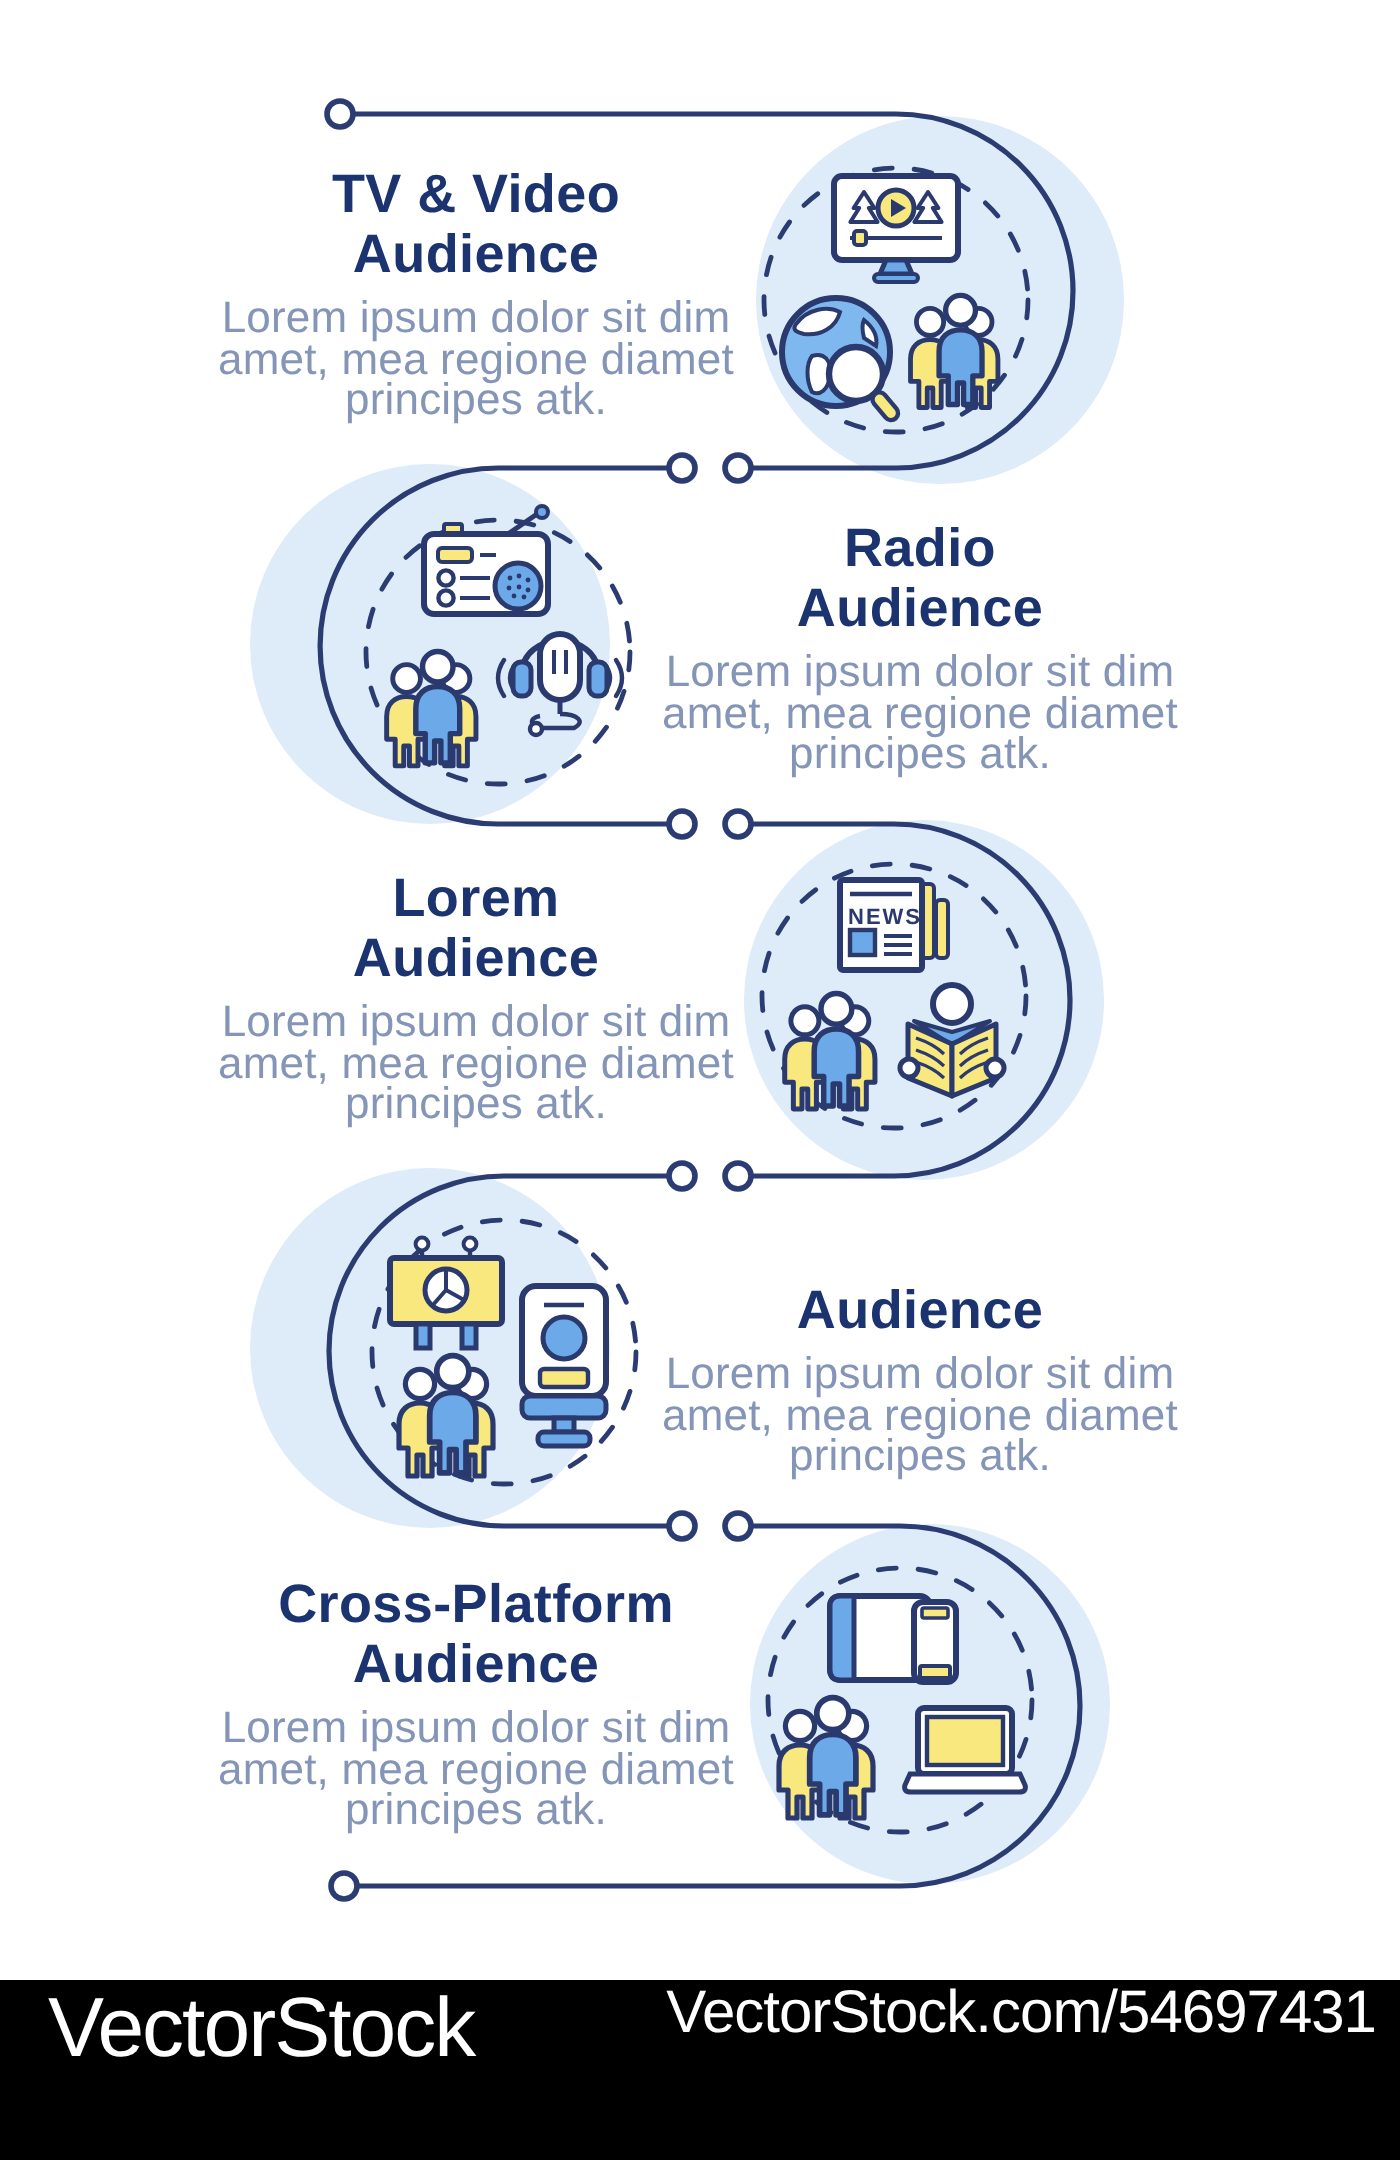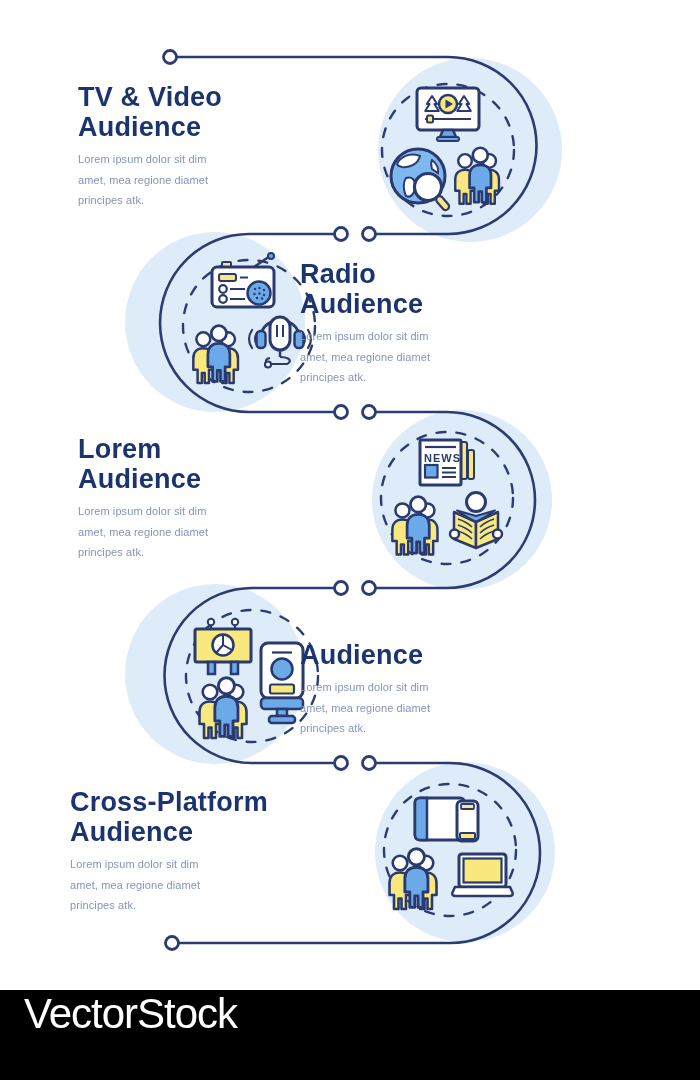--- a/index.html
+++ b/index.html
@@ -1,27 +1,27 @@
 <!DOCTYPE html>
 <html><head>
 <meta charset="utf-8">
 <style>
   html,body{margin:0;padding:0;}
   body{
     width:700px;height:1080px;position:relative;background:#ffffff;
     font-family:"Liberation Sans", sans-serif;overflow:hidden;
   }
   #art{position:absolute;left:0;top:0;}
-  .section{position:absolute;text-align:left;z-index:3;}
+  .section{position:absolute;text-align:center;z-index:3;}
   .section h2{
     margin:0;font-size:27px;line-height:30px;color:#1B3470;
     font-weight:700;letter-spacing:.2px;
   }
   .section p{
-    margin:7px 0 0;font-size:11px;line-height:20.5px;color:#8495B7;
+    margin:7px 0 0;font-size:22px;line-height:20.5px;color:#8495B7;
     white-space:pre-line;letter-spacing:.1px;
   }
   footer{
     position:absolute;left:0;top:990px;width:700px;height:98px;background:#000;
     color:#fff;display:flex;align-items:flex-start;justify-content:space-between;
     box-sizing:border-box;padding:0 12px 4px 24px;z-index:5;
   }
   .brand{font-size:42px;letter-spacing:-1px;}
   .url{font-size:30px;letter-spacing:-.5px;}
 </style>
@@ -236,13 +236,14 @@
 
 <section class="section" style="left:70px;top:787px;width:336px">
   <h2><span>Cross-Platform</span><br><span>Audience</span></h2>
   <p>Lorem ipsum dolor sit dim
 amet, mea regione diamet
 principes atk.</p>
 </section>
 
 <footer>
   <div class="brand">VectorStock</div>
+  <div class="url">VectorStock.com/54697431</div>
 </footer>
 
 </body></html>

